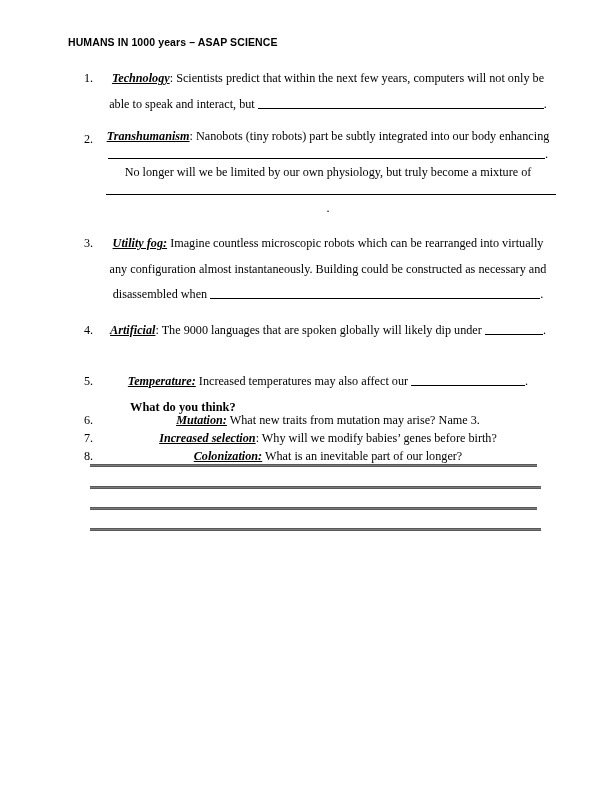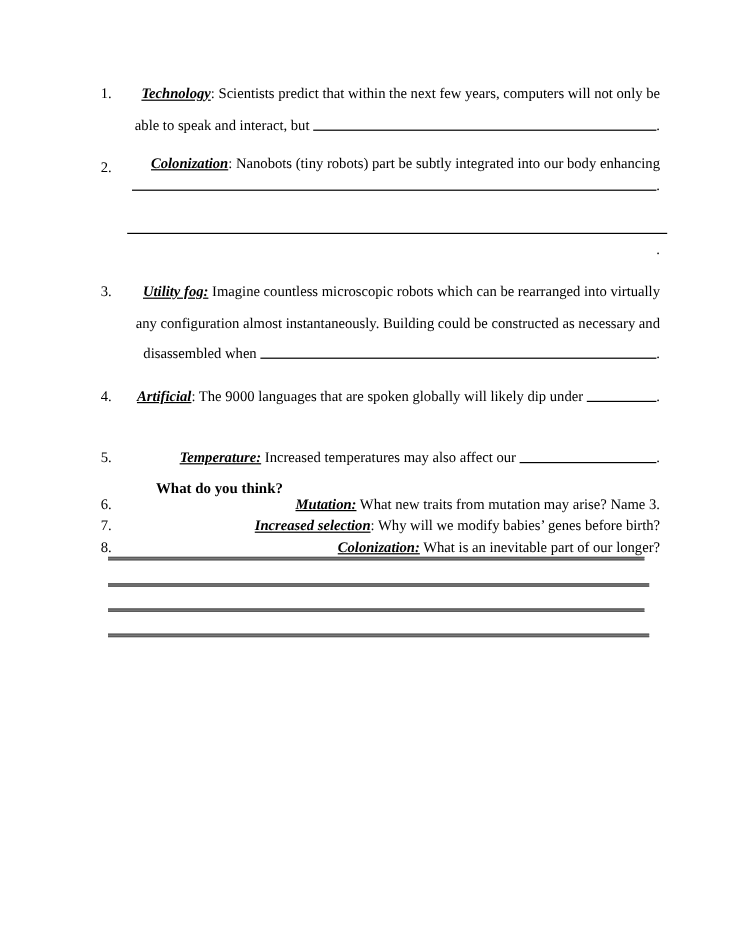--- a/index.html
+++ b/index.html
@@ -46,21 +46,21 @@
   .qitem .num {
     position: absolute;
     left: 4px;
     top: 0;
     width: 18px;
     text-align: left;
     font-size: 12.2px;
   }
   .qitem .body {
     display: block;
-    text-align: right;
+    text-align: center;
   }
   .term {
     font-weight: bold;
     font-style: italic;
     text-decoration: underline;
   }
 
   
   .blank {
     display: inline-block;
@@ -111,31 +111,32 @@
     border-top: 1px solid #5a5a5a;
     border-bottom: 1px solid #5a5a5a;
     box-sizing: border-box;
   }
 </style>
 </head>
 <body>
 
 <div class="page">
 
+  <div class="doc-header">HUMANS IN 1000 years – ASAP SCIENCE</div>
 
   <div class="qlist">
 
     <div class="qitem">
       <span class="num">1.</span>
       <span class="body"><span class="term">Technology</span><span>:</span><span> Scientists predict that within the next few years, computers will not only be able to speak and interact, but </span><span class="blank blank-fill-1"></span><span>.</span></span>
     </div>
 
     <div class="qitem">
       <span class="num">2.</span>
-      <span class="body tight"><span class="term">Colonization</span><span>:</span><span> Nanobots (tiny robots) part be subtly integrated into our body enhancing</span><span class="blank blank-fill-2"></span><span>.</span><br><br><span class="blank blank-fill-3"></span><span>.</span></span>
+      <span class="body tight"><span class="term">Transhumanism</span><span>:</span><span> Nanobots (tiny robots) part be subtly integrated into our body enhancing</span><span class="blank blank-fill-2"></span><span>.</span><br><span>No longer will we be limited by our own physiology, but truly become a mixture of</span><br><span class="blank blank-fill-3"></span><span>.</span></span>
     </div>
 
     <div class="qitem" style="margin-top:14px;">
       <span class="num">3.</span>
       <span class="body"><span class="term">Utility fog:</span><span></span><span> Imagine countless microscopic robots which can be rearranged into virtually any configuration almost instantaneously. Building could be constructed as necessary and disassembled when </span><span class="blank blank-fill-4"></span><span>.</span></span>
     </div>
 
     <div class="qitem" style="margin-bottom:26px;">
       <span class="num">4.</span>
       <span class="body"><span class="term">Artificial</span><span>:</span><span> The 9000 languages that are spoken globally will likely dip under </span><span class="blank blank-short"></span><span>.</span></span>

